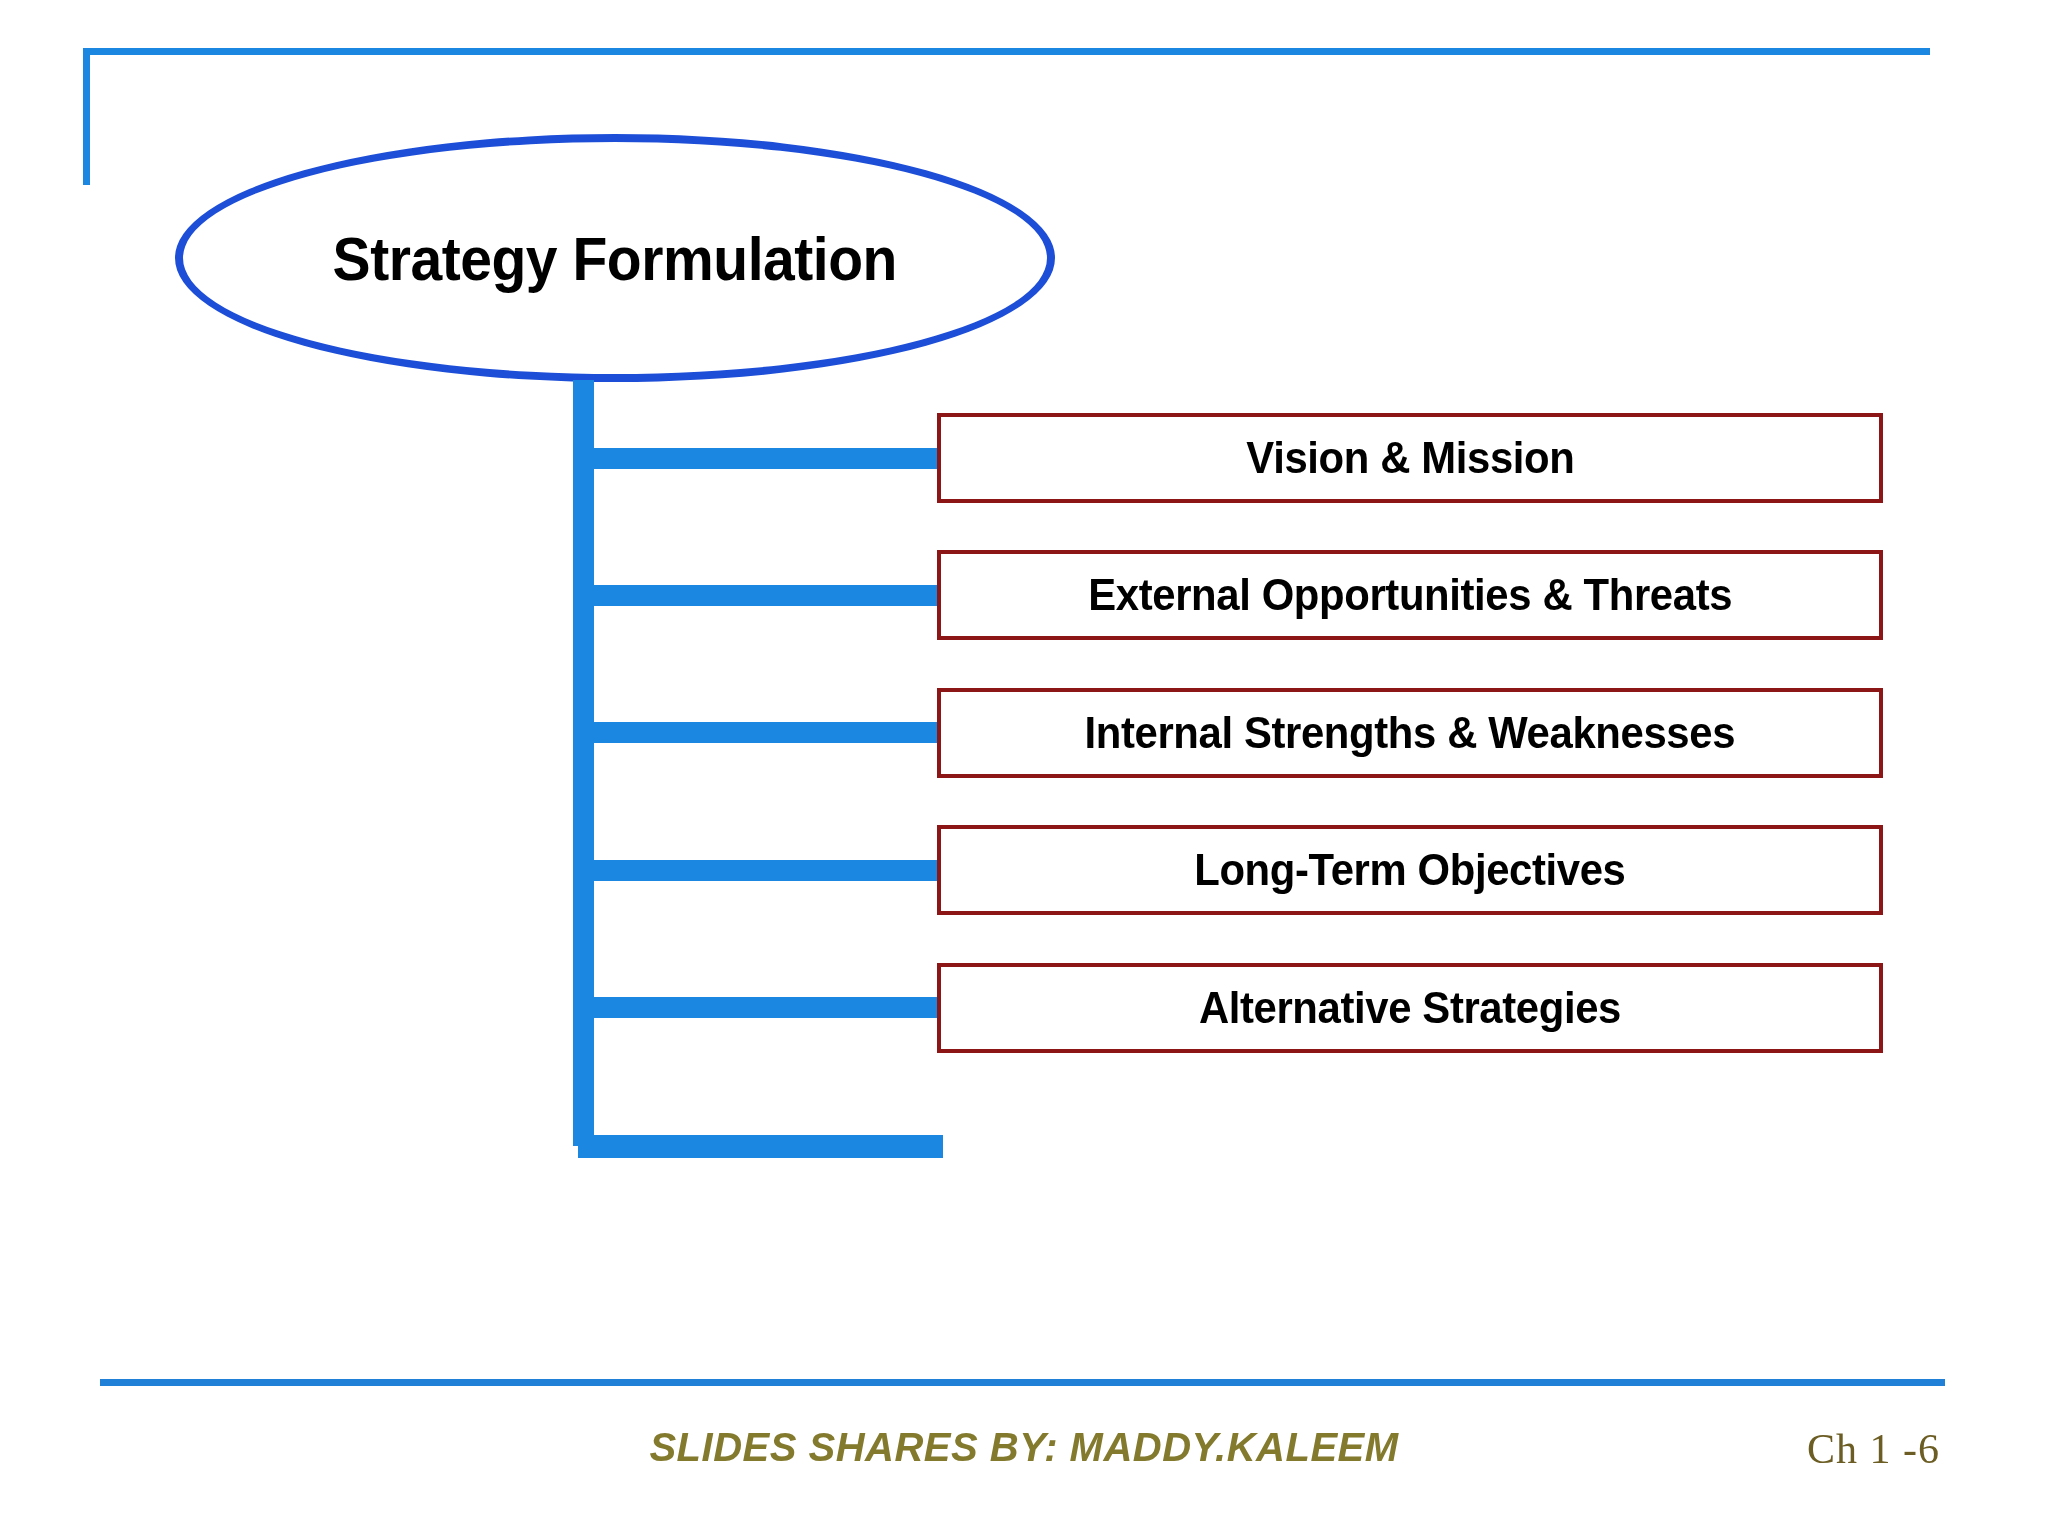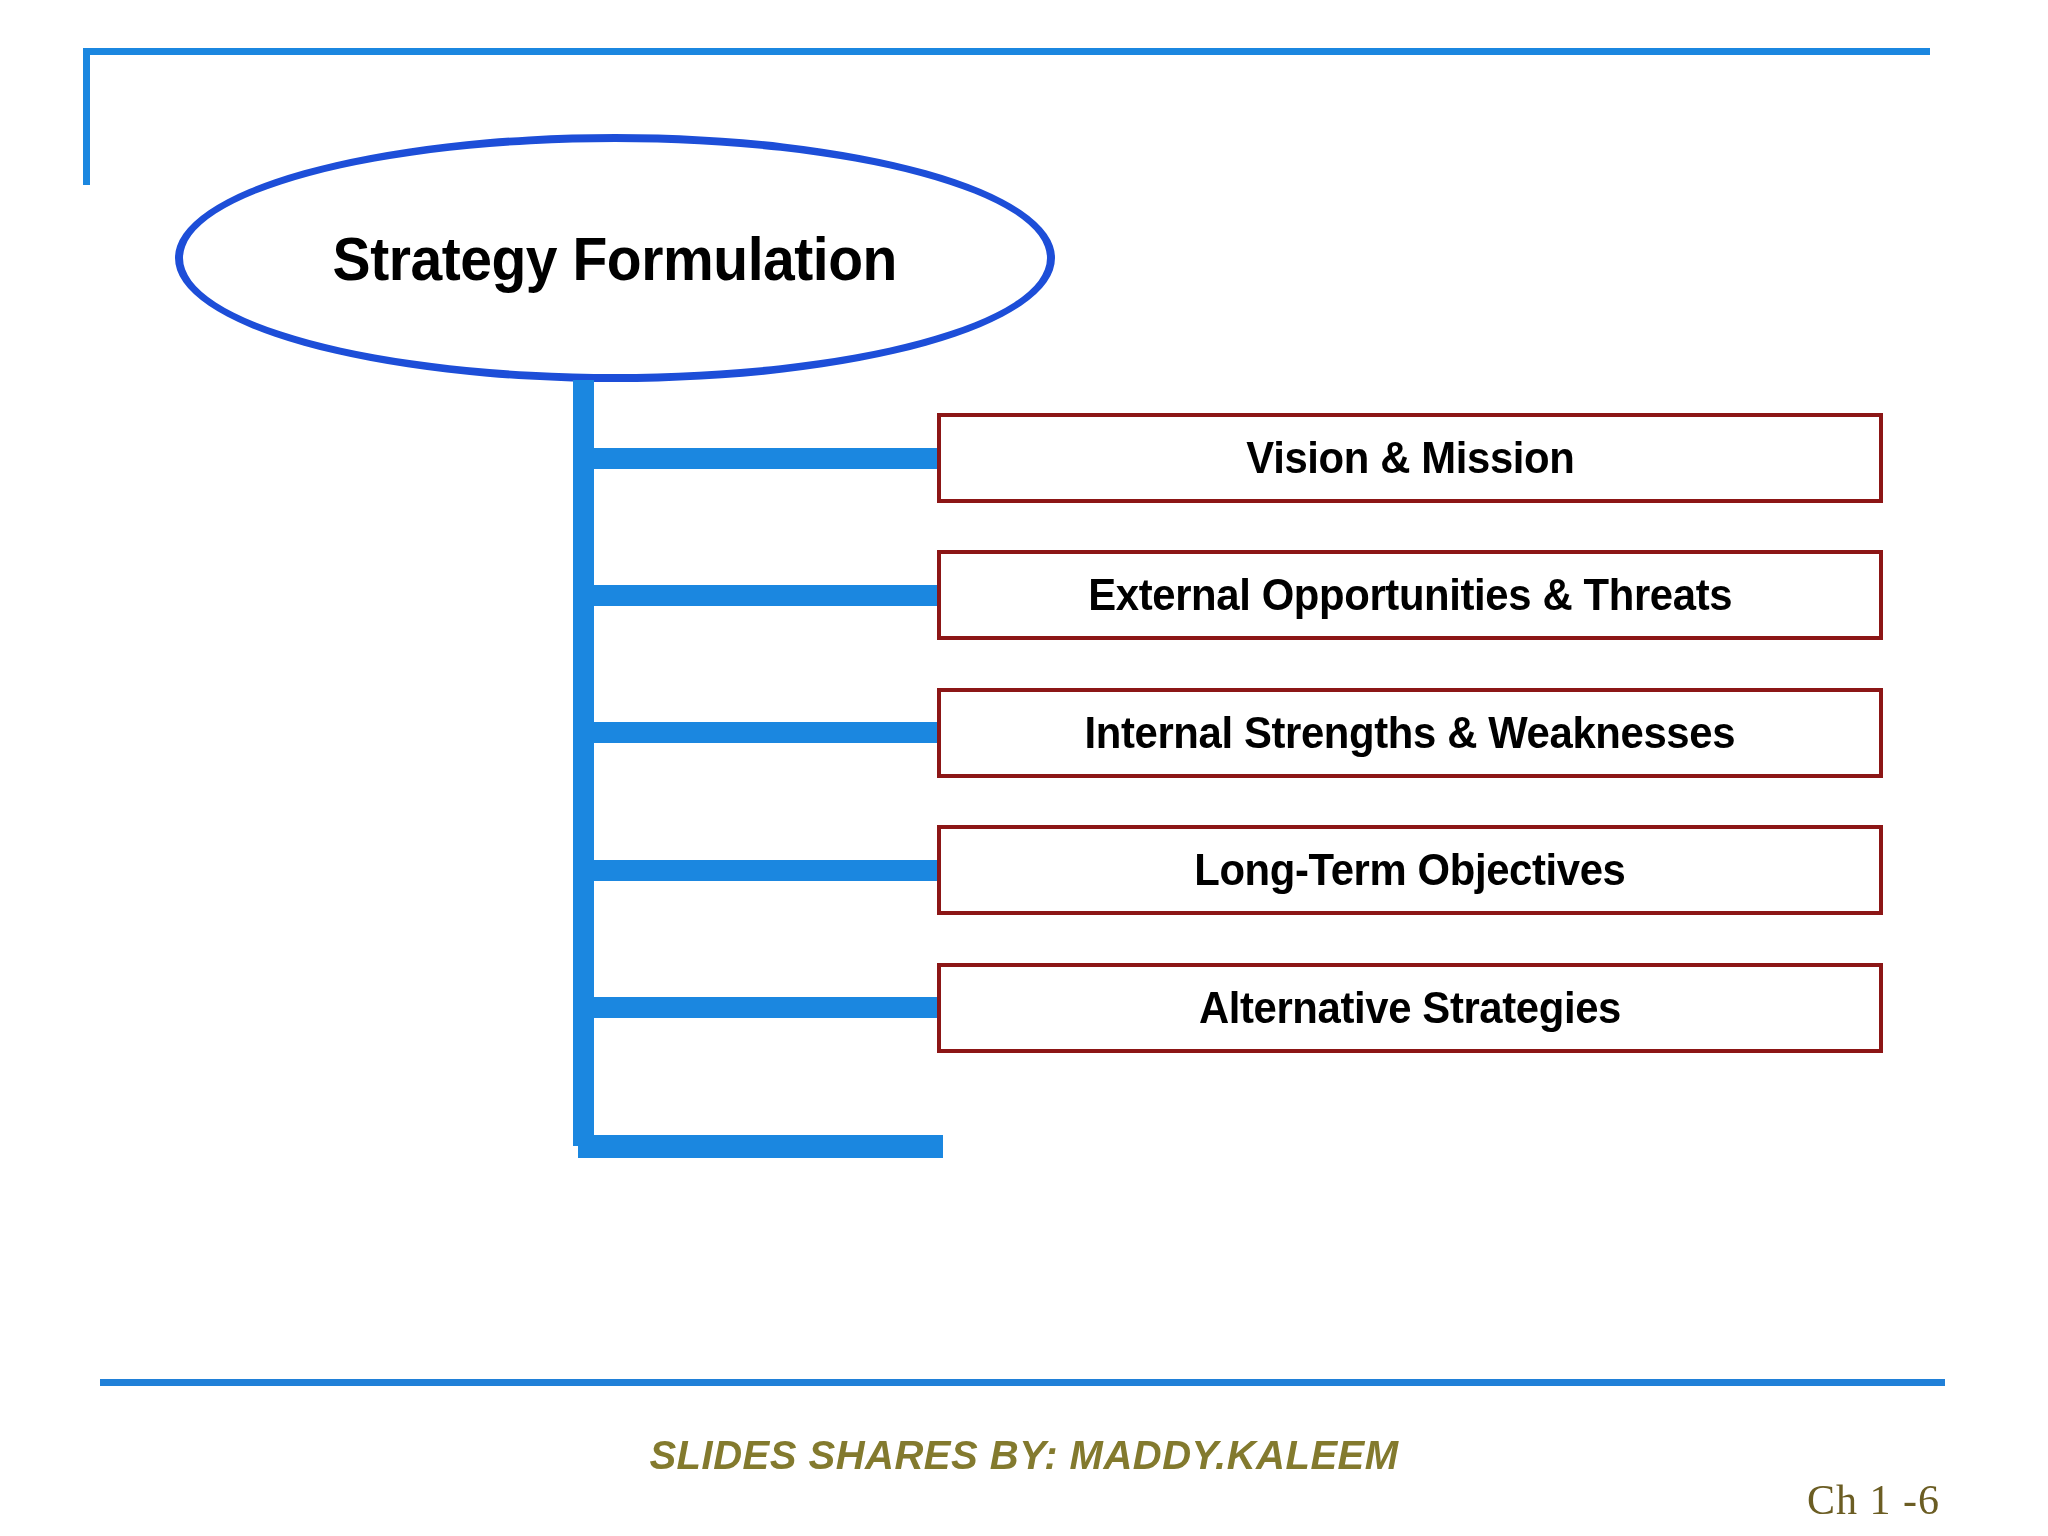--- a/index.html
+++ b/index.html
@@ -119,26 +119,25 @@
     position: absolute;
     left: 0;
     top: 1425px;
     width: 2048px;
     text-align: center;
     font-size: 40px;
     font-style: italic;
     font-weight: bold;
     color: #837a2e;
     letter-spacing: 0.5px;
-    margin-top: 8px;
   }
   .footer-page {
     position: absolute;
     right: 108px;
-    top: 1476px;
+    top: 1425px;
     font-family: "Liberation Serif", serif;
     font-size: 42px;
     color: #6b5d23;
     letter-spacing: 1px;
   }
 </style>
 </head>
 <body>
 
 <div id="slide">

